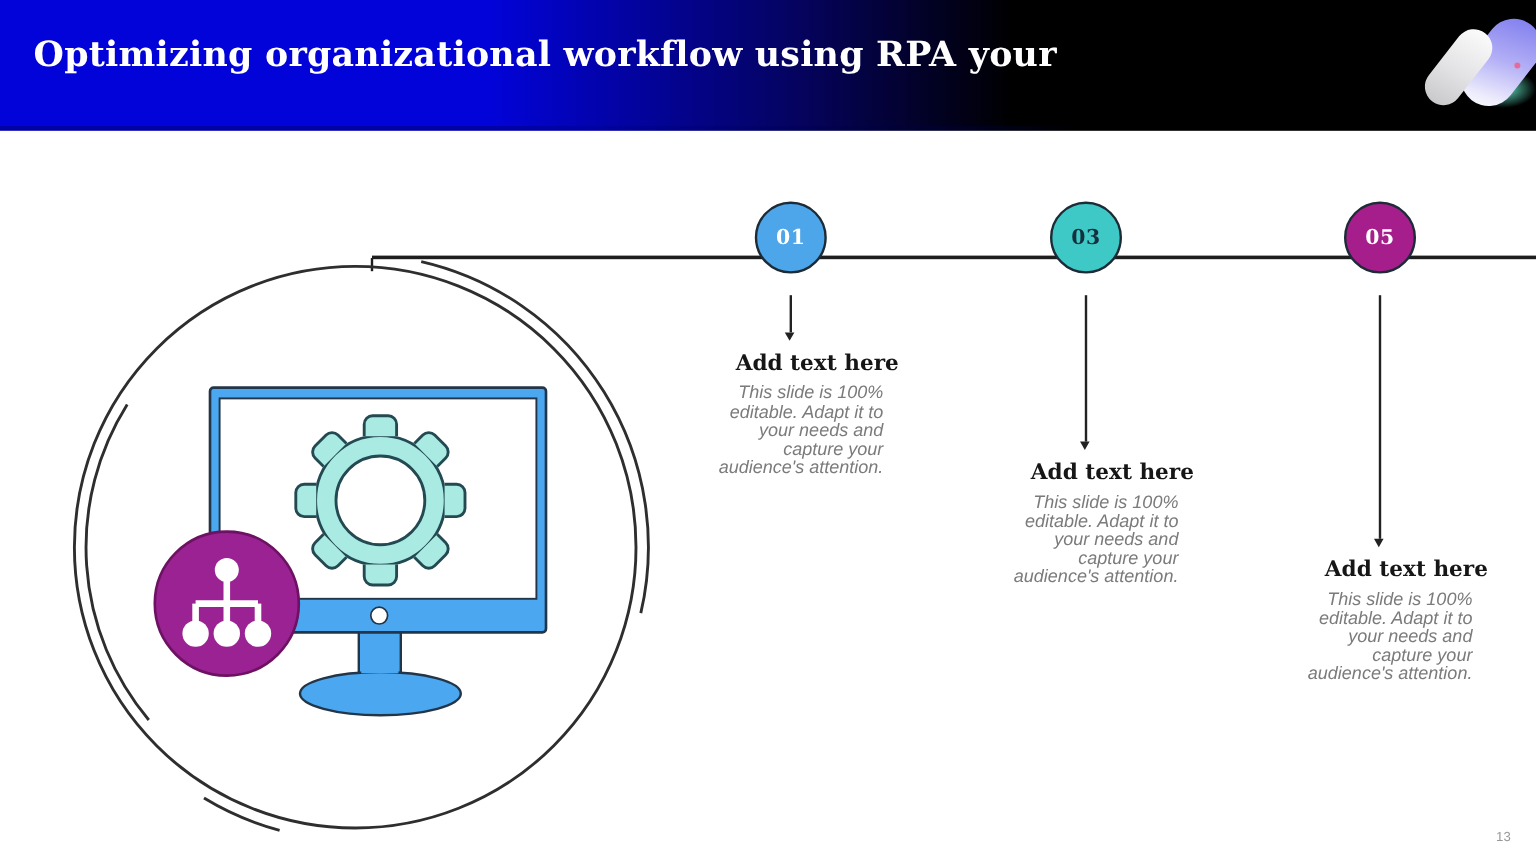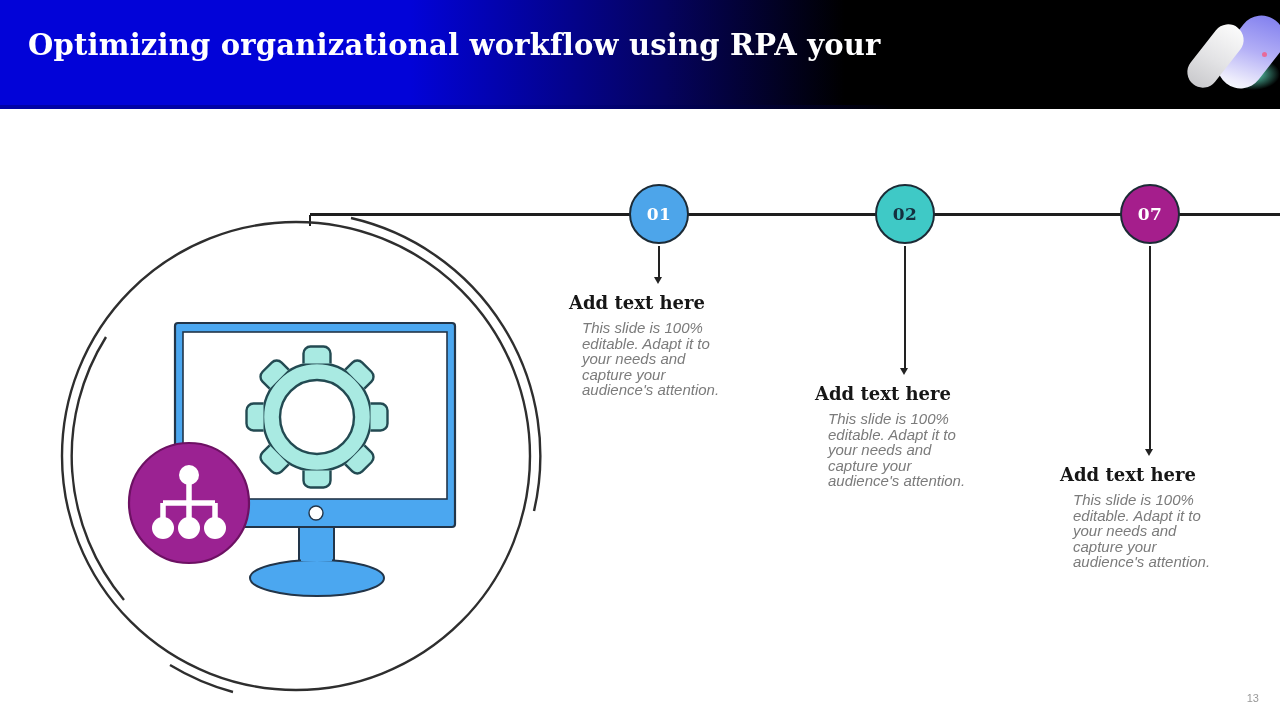--- a/index.html
+++ b/index.html
@@ -40,42 +40,42 @@
     position:absolute; left:60px; top:20px; width:31px; height:72px; border-radius:16px;
     transform:rotate(38deg);
     background:linear-gradient(172deg,#fcfcfc 0%, #e3e3e5 55%, #c8c8cb 100%);
   }
 
   
   .timeline-line { position:absolute; left:310px; top:213px; width:970px; height:3px; background:#1e1e1e; }
   .timeline-tick { position:absolute; left:309px; top:215px; width:2px; height:11px; background:#1e1e1e; }
 
   .dot {
-    position:absolute; top:184px; width:60px; height:60px; border-radius:50%;
+    position:absolute; top:168px; width:60px; height:60px; border-radius:50%;
     border:2.5px solid #1c2b36; display:flex; align-items:center; justify-content:center;
     font-family:"DejaVu Serif", serif; font-weight:700; font-size:17px; letter-spacing:0.5px;
   }
   .dot-1 { left:629px; background:#4DA5EA; color:#ffffff; }
   .dot-2 { left:875px; background:#3FC9C6; color:#14303f; }
   .dot-3 { left:1120px; background:#A51E8C; color:#ffffff; }
 
   .arrow-line { position:absolute; width:2px; background:#222222; }
   .arrow-line.a1 { left:658px; top:246px; height:31px; }
   .arrow-line.a2 { left:904px; top:246px; height:122px; }
   .arrow-line.a3 { left:1149px; top:246px; height:203px; }
   .arrow-head {
     position:absolute; width:0; height:0;
     border-left:4.5px solid transparent; border-right:4.5px solid transparent;
     border-top:7px solid #222222;
   }
   .arrow-head.h1 { left:654px; top:277px; }
   .arrow-head.h2 { left:900px; top:368px; }
   .arrow-head.h3 { left:1145px; top:449px; }
 
-  .step-text { position:absolute; width:180px; text-align:left; }
+  .step-text { position:absolute; width:180px; text-align:right; }
   .step-text.t1 { left:569px; top:292px; }
   .step-text.t2 { left:815px; top:383px; }
   .step-text.t3 { left:1060px; top:464px; }
   .step-heading {
     font-family:"DejaVu Serif", serif; font-weight:700; font-size:18px;
     color:#161616; margin-bottom:7px;
   }
   .step-body {
     width:154px; margin:0 auto; font-size:15px; line-height:15.5px; color:#7b7b7b;font-style:italic;
   }
@@ -100,24 +100,24 @@
   <div class="logo-bar-gray"></div>
 </div>
 
 <div class="timeline-line"></div>
 <div class="timeline-tick"></div>
 
 <div class="dot dot-1">
   <span>01</span>
 </div>
 <div class="dot dot-2">
-  <span>02</span>
+  <span>03</span>
 </div>
 <div class="dot dot-3">
-  <span>07</span>
+  <span>05</span>
 </div>
 
 <div class="arrow-line a1"></div>
 <div class="arrow-head h1"></div>
 <div class="arrow-line a2"></div>
 <div class="arrow-head h2"></div>
 <div class="arrow-line a3"></div>
 <div class="arrow-head h3"></div>
 
 <div class="step-text t1">

